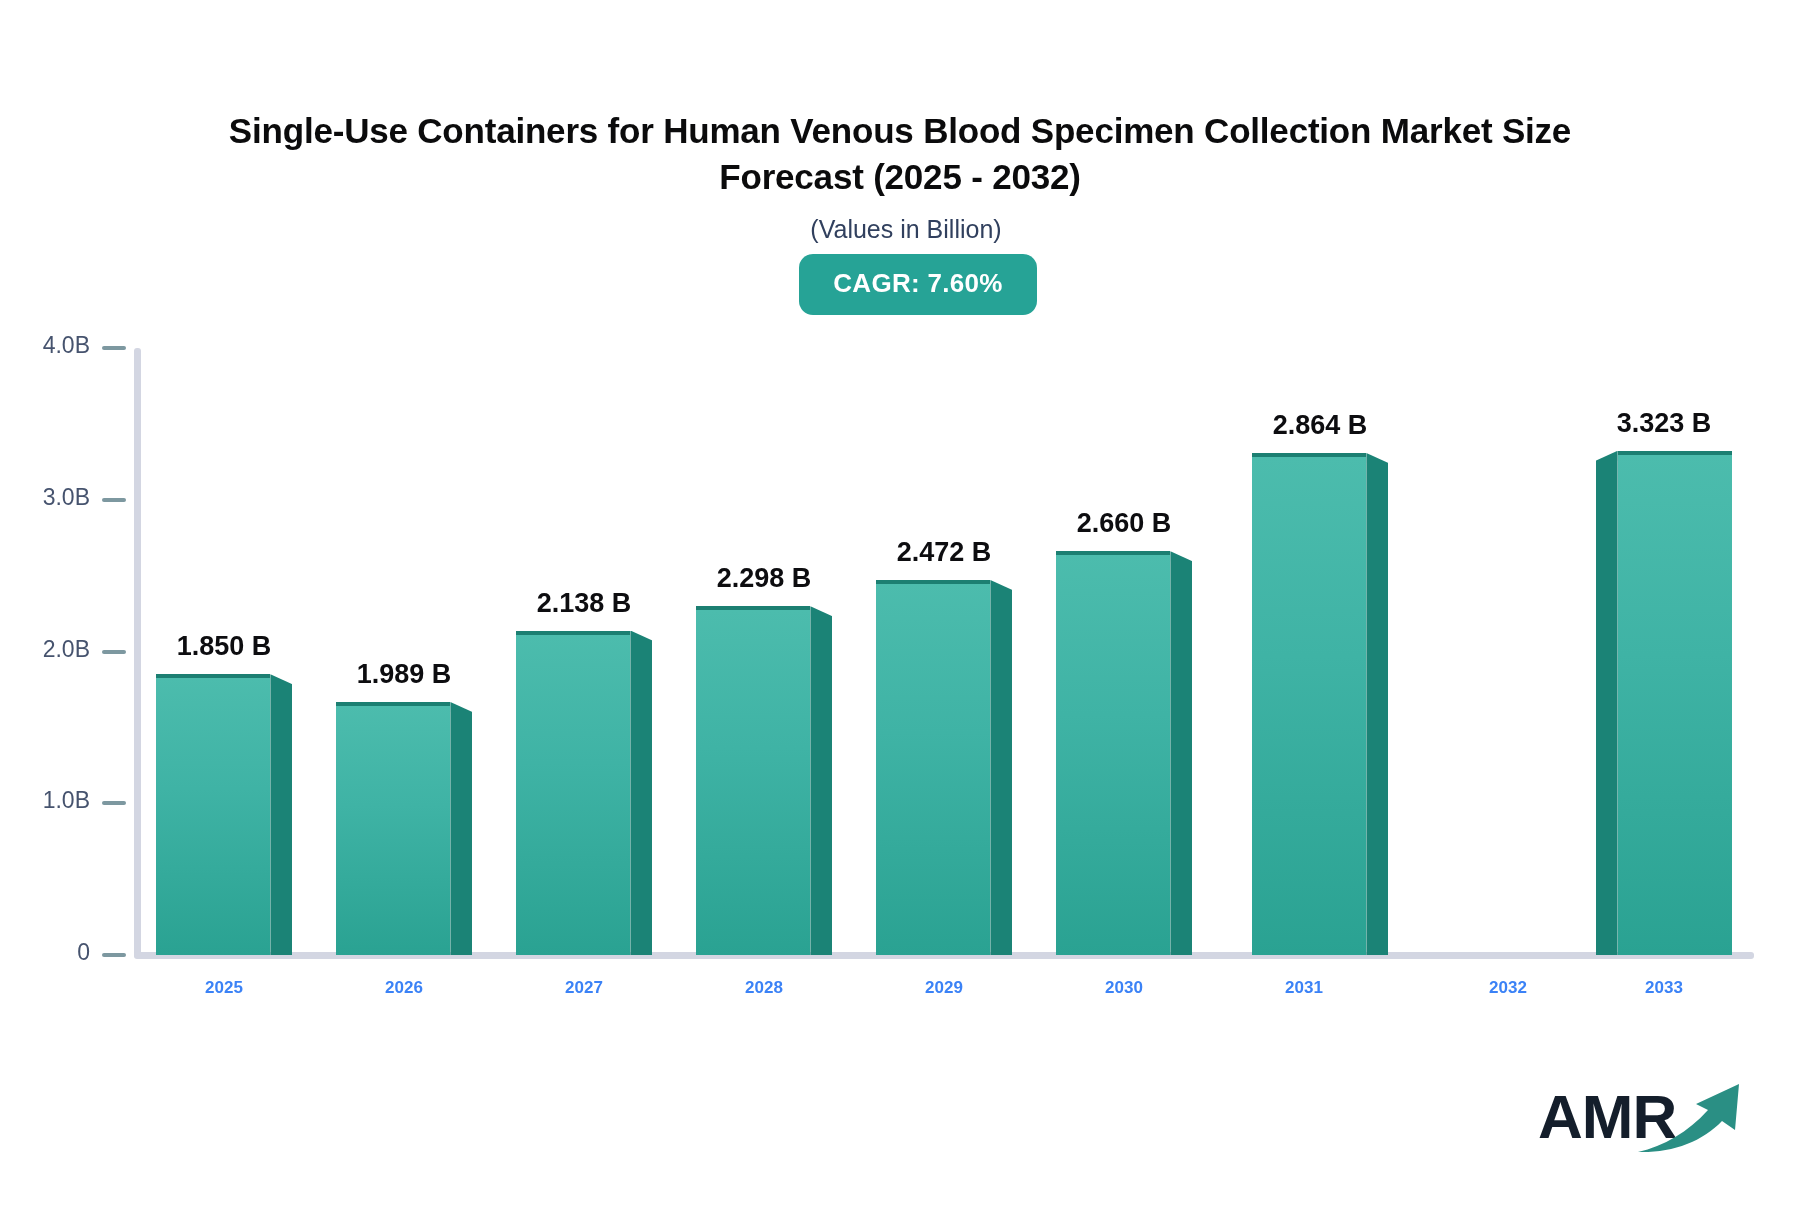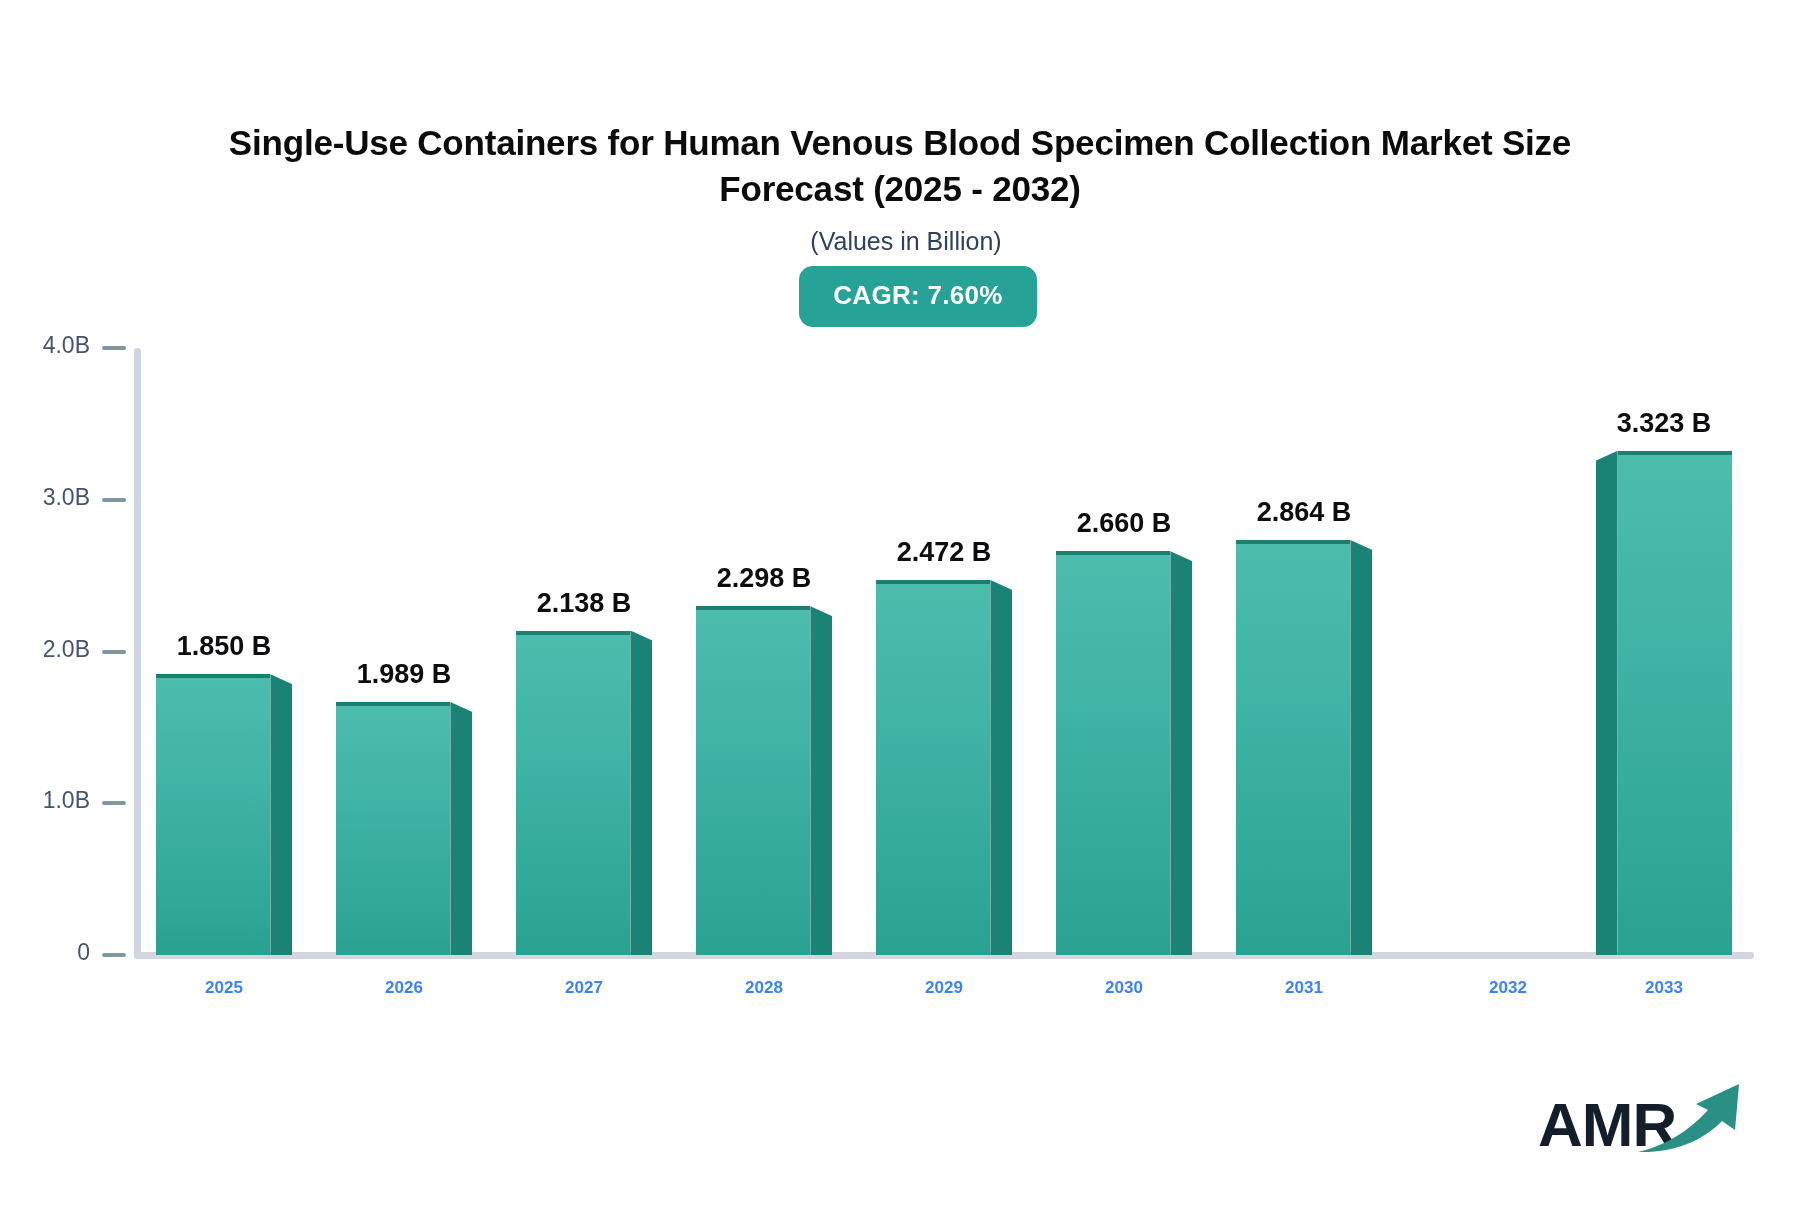--- a/index.html
+++ b/index.html
@@ -29,21 +29,21 @@
     top: 108px;
     text-align: center;
   }
   .chart-title {
     font-size: 35px;
     font-weight: bold;
     color: #0b0b0c;
     line-height: 1.32;
     letter-spacing: -0.2px;
     max-width: 1350px;
-    margin: 12px auto;
+    margin: 0 auto;
     padding: 0;
   }
   .chart-subtitle {
     margin-top: 14px;
     font-size: 25px;
     font-weight: 500;
     color: #31405e;
     line-height: 1.2;
     padding-left: 12px;
   }
@@ -191,21 +191,21 @@
   .amr-logo {
     position: absolute;
     right: 52px;
     bottom: 42px;
     width: 210px;
     height: 92px;
   }
   .amr-text {
     position: absolute;
     left: 0;
-    top: 16px;
+    top: 8px;
     font-size: 62px;
     font-weight: bold;
     letter-spacing: -1px;
     color: #141e2b;
     line-height: 1;
   }
   .amr-arrow {
     position: absolute;
     left: 98px;
     top: 2px;
@@ -288,21 +288,21 @@
           </div>
         </div>
         <div class="bar-slot" style="left: 921.6px; width: 136.8px;">
           <div class="bar-3d" style="height: 403.655px;">
             <div class="bar-face"></div>
             <div class="bar-side"></div>
             <div class="bar-value">2.660 B</div>
           </div>
         </div>
         <div class="bar-slot" style="left: 1101.6px; width: 136.8px;">
-          <div class="bar-3d" style="height: 415px;">
+          <div class="bar-3d" style="height: 502px; margin-left: 16px;">
             <div class="bar-face"></div>
             <div class="bar-side"></div>
             <div class="bar-value">2.864 B</div>
           </div>
         </div>
         <div class="bar-slot" style="left: 1461.6px; width: 136.8px;">
           <div class="bar-3d flip" style="height: 504.265px;">
             <div class="bar-face"></div>
             <div class="bar-side"></div>
             <div class="bar-value">3.323 B</div>

